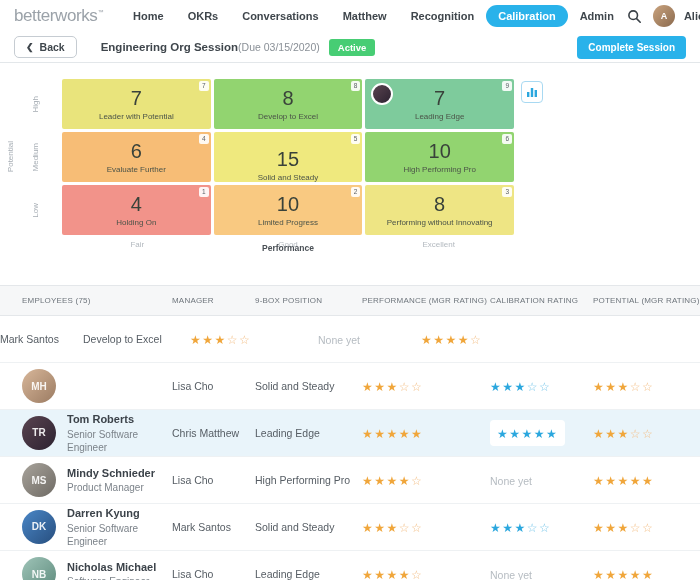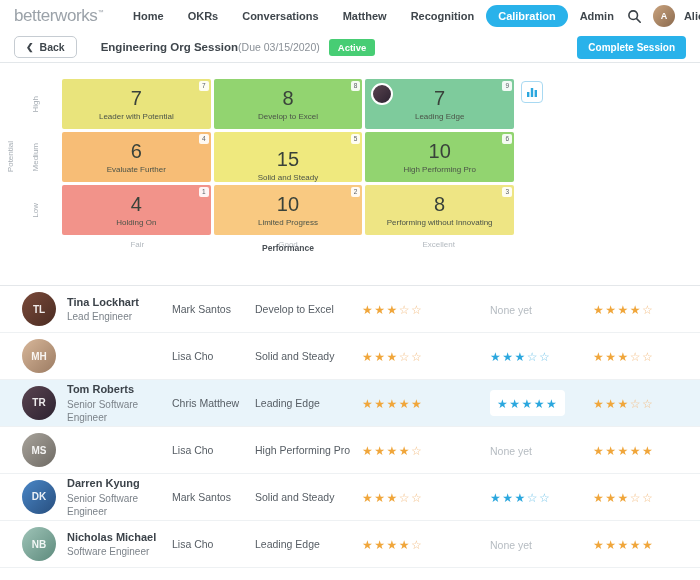--- a/index.html
+++ b/index.html
@@ -189,31 +189,30 @@
   </div>
   <div class="x-labels" id="x-labels">
       <div class="x-label">Fair</div>
       <div class="x-label">Good</div>
       <div class="x-label">Excellent</div>
     </div>
   <div class="x-axis-title">Performance</div>
 </div>
 
 <div class="table">
+  <div class="thead" id="thead">
+      <div class="c-emp">EMPLOYEES (75)</div>
+      <div class="c-mgr">MANAGER</div>
+      <div class="c-pos">9-BOX POSITION</div>
+      <div class="c-perf">PERFORMANCE (MGR RATING)</div>
+      <div class="c-cal">CALIBRATION RATING</div>
+      <div class="c-pot">POTENTIAL (MGR RATING)</div>
+    </div>
   <div id="tbody">
       <div class="trow">
-        <div class="c-emp">
-          <div class="emp-wrap">
-            <div class="avatar" style="background: linear-gradient(135deg, rgb(122, 74, 58), rgb(74, 44, 34));">TL</div>
-            <div>
-              <div class="emp-name">Tina Lockhart</div>
-              <div class="emp-role">Lead Engineer</div>
-            </div>
-          </div>
-        </div>
         <div class="c-mgr cell-text">Mark Santos</div>
         <div class="c-pos cell-text">Develop to Excel</div>
         <div class="c-perf"><span class="stars"><span style="color: rgb(240, 166, 59);">★★★</span><span style="color: rgb(243, 192, 137);">☆☆</span></span></div>
         <div class="c-cal"><span class="none">None yet</span></div>
         <div class="c-pot"><span class="stars"><span style="color: rgb(240, 166, 59);">★★★★</span><span style="color: rgb(243, 192, 137);">☆</span></span></div>
       </div>
       <div class="trow">
         <div class="c-emp">
           <div class="emp-wrap">
             <div class="avatar" style="background: linear-gradient(135deg, rgb(216, 183, 154), rgb(155, 123, 98));">MH</div>
@@ -238,20 +237,24 @@
         <div class="c-mgr cell-text">Chris Matthew</div>
         <div class="c-pos cell-text">Leading Edge</div>
         <div class="c-perf"><span class="stars"><span style="color: rgb(240, 166, 59);">★★★★★</span><span style="color: rgb(243, 192, 137);"></span></span></div>
         <div class="c-cal"><span class="calib-box"><span class="stars"><span style="color: rgb(43, 167, 222);">★★★★★</span><span style="color: rgb(124, 200, 234);"></span></span></span></div>
         <div class="c-pot"><span class="stars"><span style="color: rgb(240, 166, 59);">★★★</span><span style="color: rgb(243, 192, 137);">☆☆</span></span></div>
       </div>
       <div class="trow">
         <div class="c-emp">
           <div class="emp-wrap">
             <div class="avatar" style="background: linear-gradient(135deg, rgb(168, 163, 155), rgb(110, 106, 100));">MS</div>
+            <div>
+              <div class="emp-name">Mindy Schnieder</div>
+              <div class="emp-role">Product Manager</div>
+            </div>
           </div>
         </div>
         <div class="c-mgr cell-text">Lisa Cho</div>
         <div class="c-pos cell-text">High Performing Pro</div>
         <div class="c-perf"><span class="stars"><span style="color: rgb(240, 166, 59);">★★★★</span><span style="color: rgb(243, 192, 137);">☆</span></span></div>
         <div class="c-cal"><span class="none">None yet</span></div>
         <div class="c-pot"><span class="stars"><span style="color: rgb(240, 166, 59);">★★★★★</span><span style="color: rgb(243, 192, 137);"></span></span></div>
       </div>
       <div class="trow">
         <div class="c-emp">

